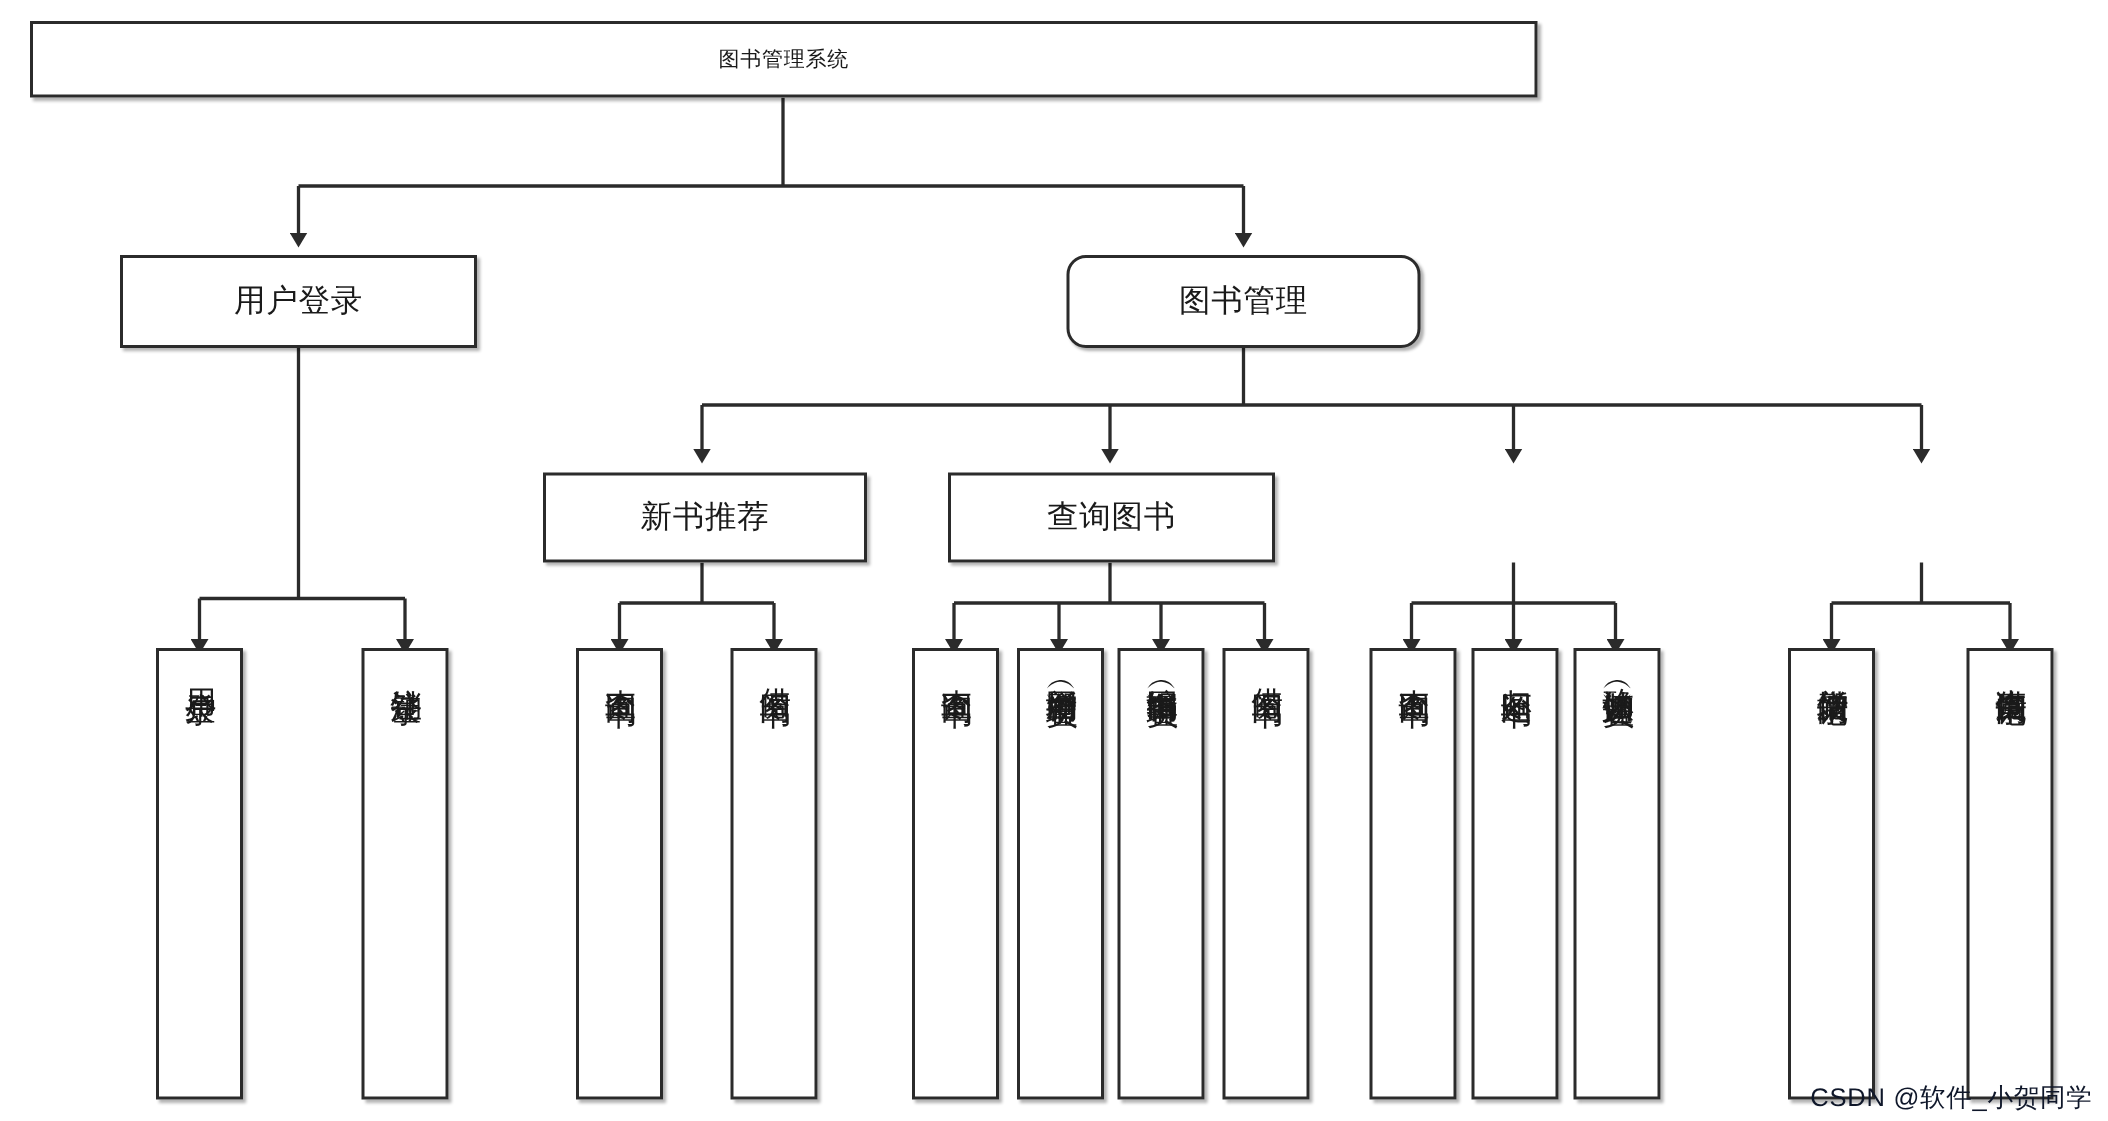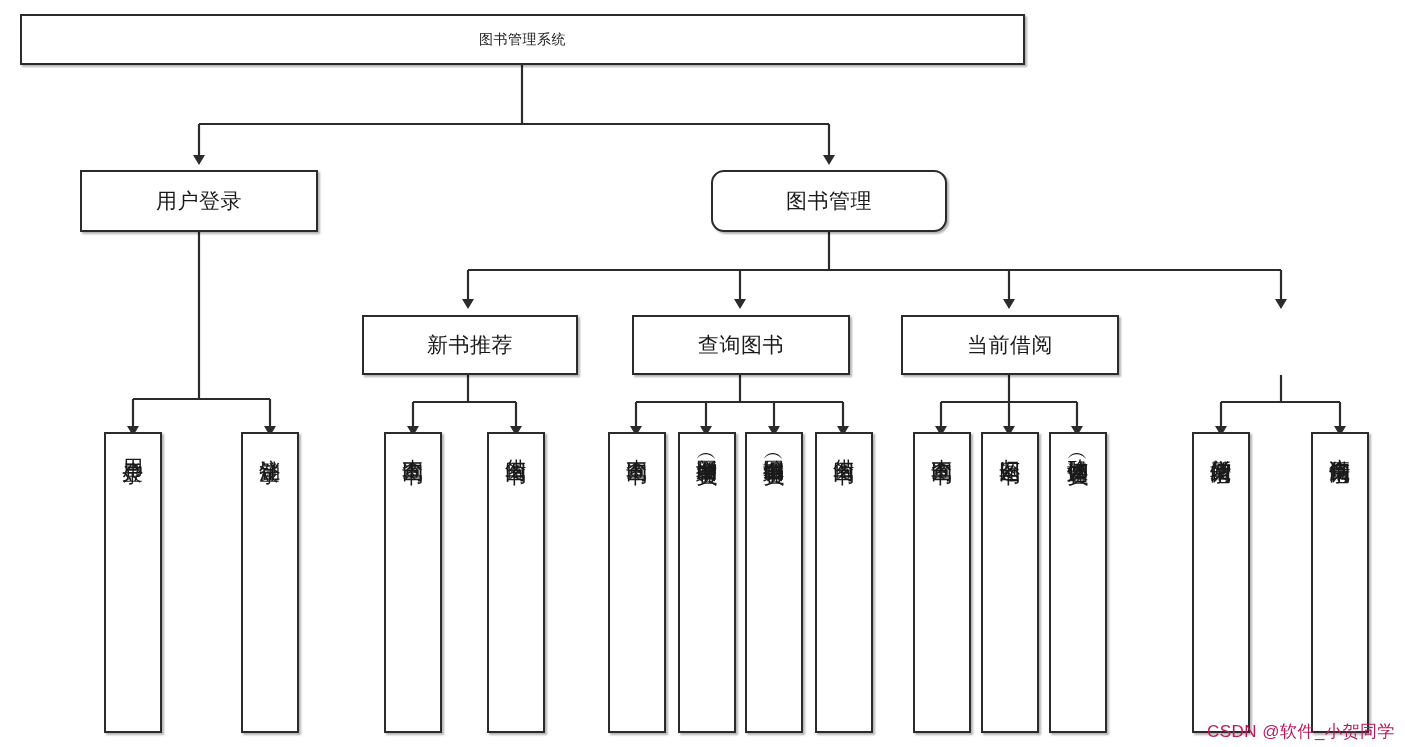--- a/index.html
+++ b/index.html
@@ -58,21 +58,21 @@
     white-space: nowrap;
   }
   .node.vertical.tall .label {
     letter-spacing: 1px;
   }
   #watermark {
     position: absolute;
     right: 10px;
     bottom: 4px;
     font-size: 17px;
-    color: #be185d;
+    color: #0f172a;
     white-space: nowrap;
     letter-spacing: 0.5px;
   }
 </style>
 </head>
 <body>
 
 <div id="canvas">
 
   <svg id="edges" viewBox="0 0 1405 747" width="1405" height="747" xmlns="http://www.w3.org/2000/svg">
@@ -135,23 +135,20 @@
   <div class="node" style="left:711px; top:170px; width:236px; height:62px;border-radius:13px;">
     <span class="label">图书管理</span>
   </div>
 
   <div class="node" style="left:362px; top:315px; width:216px; height:60px;">
     <span class="label">新书推荐</span>
   </div>
   <div class="node" style="left:632px; top:315px; width:218px; height:60px;">
     <span class="label">查询图书</span>
   </div>
-  <div class="node" style="left:901px; top:315px; width:218px; height:60px;">
-    <span class="label">当前借阅</span>
-  </div>
 
   <div class="node vertical" style="left:104px; top:432px; width:58px; height:301px;">
     <span class="label">用户登录</span>
   </div>
   <div class="node vertical" style="left:241px; top:432px; width:58px; height:301px;">
     <span class="label">注销登录</span>
   </div>
 
   <div class="node vertical" style="left:384px; top:432px; width:58px; height:301px;">
     <span class="label">查询图书</span>

